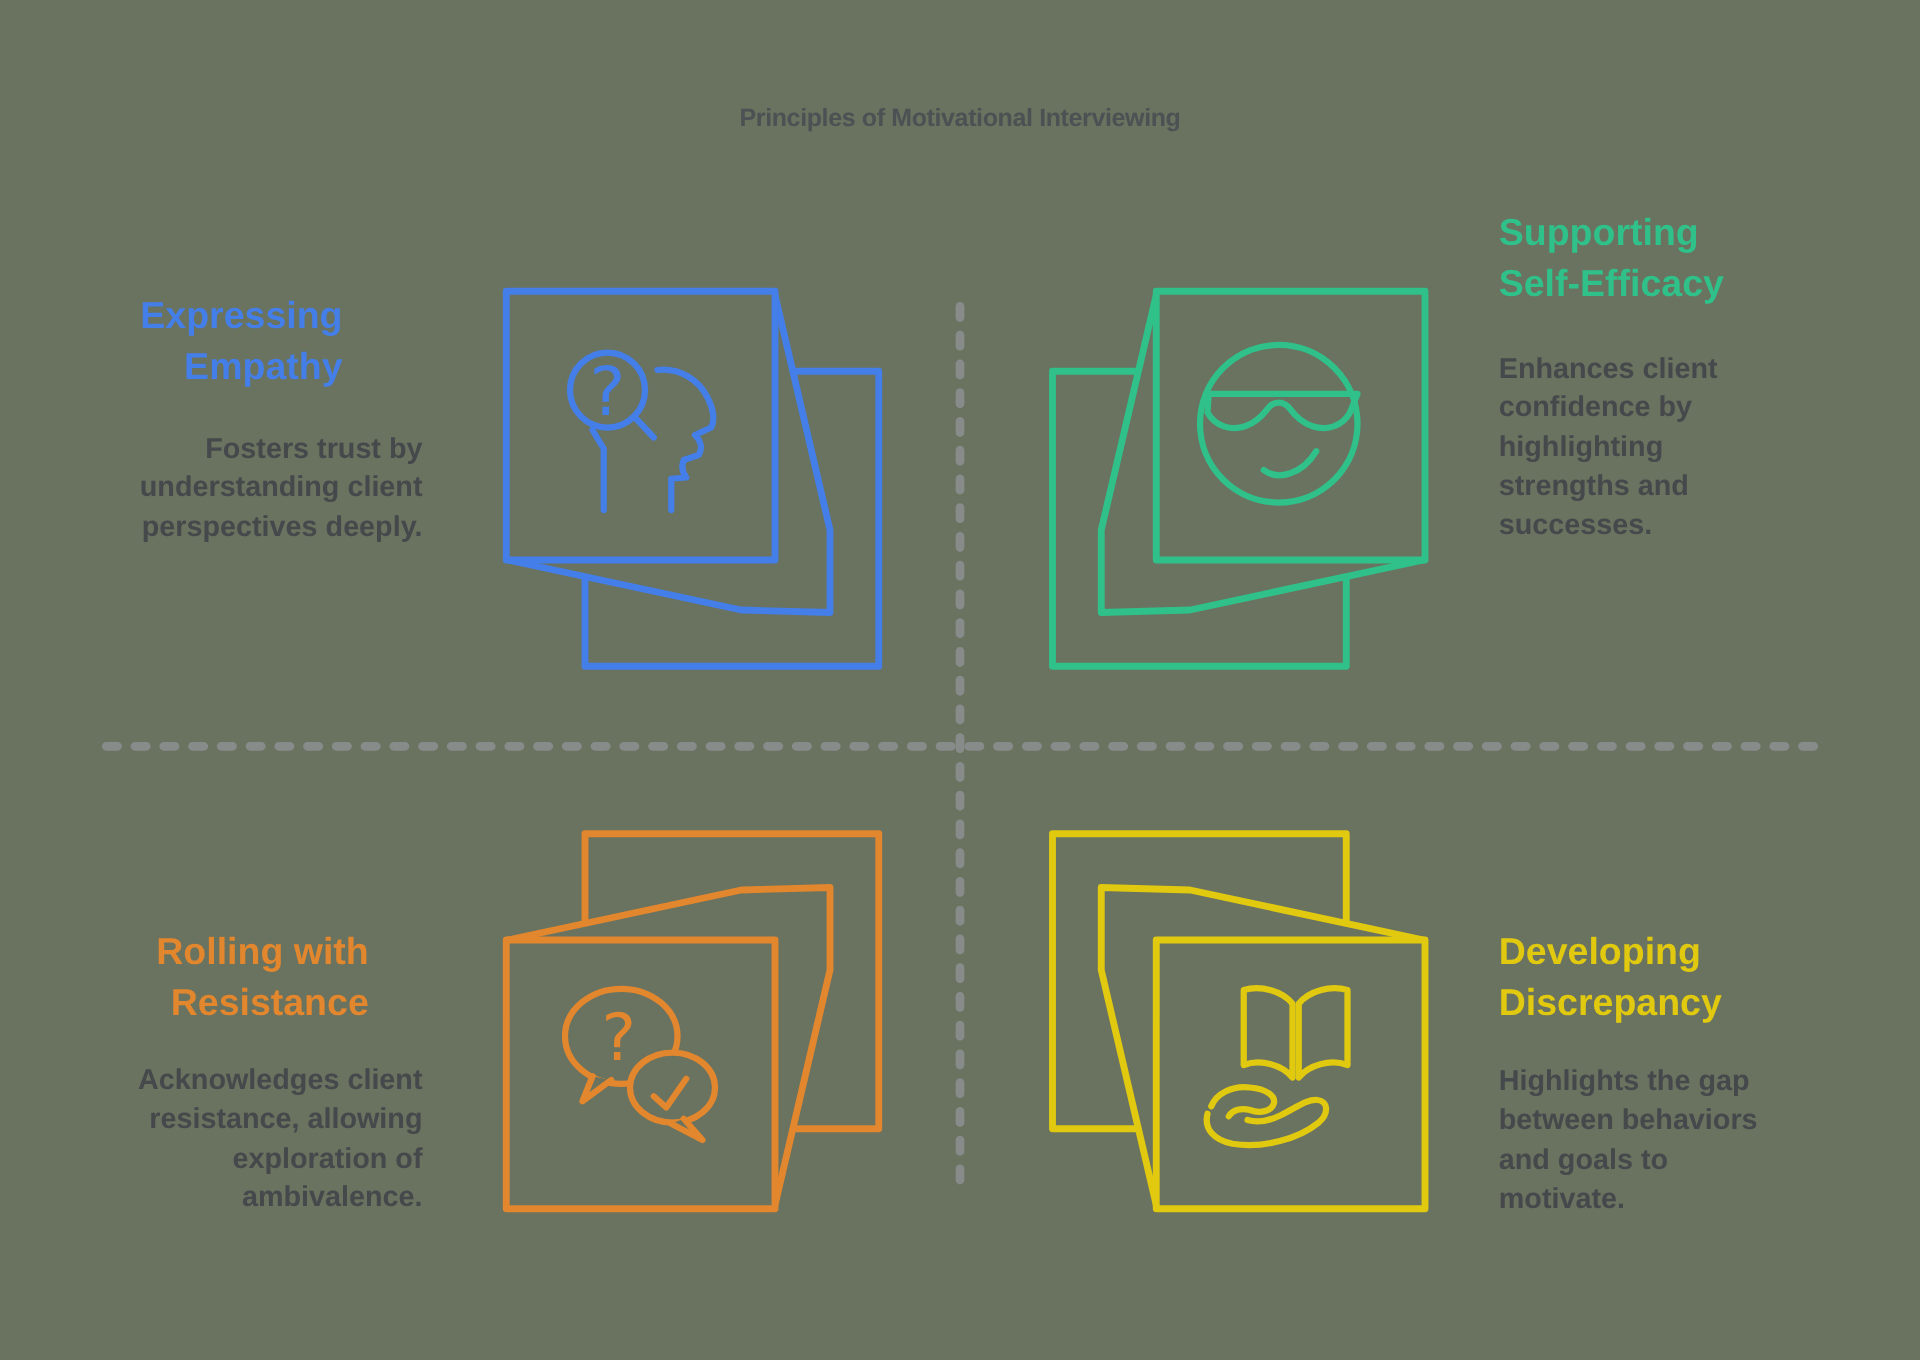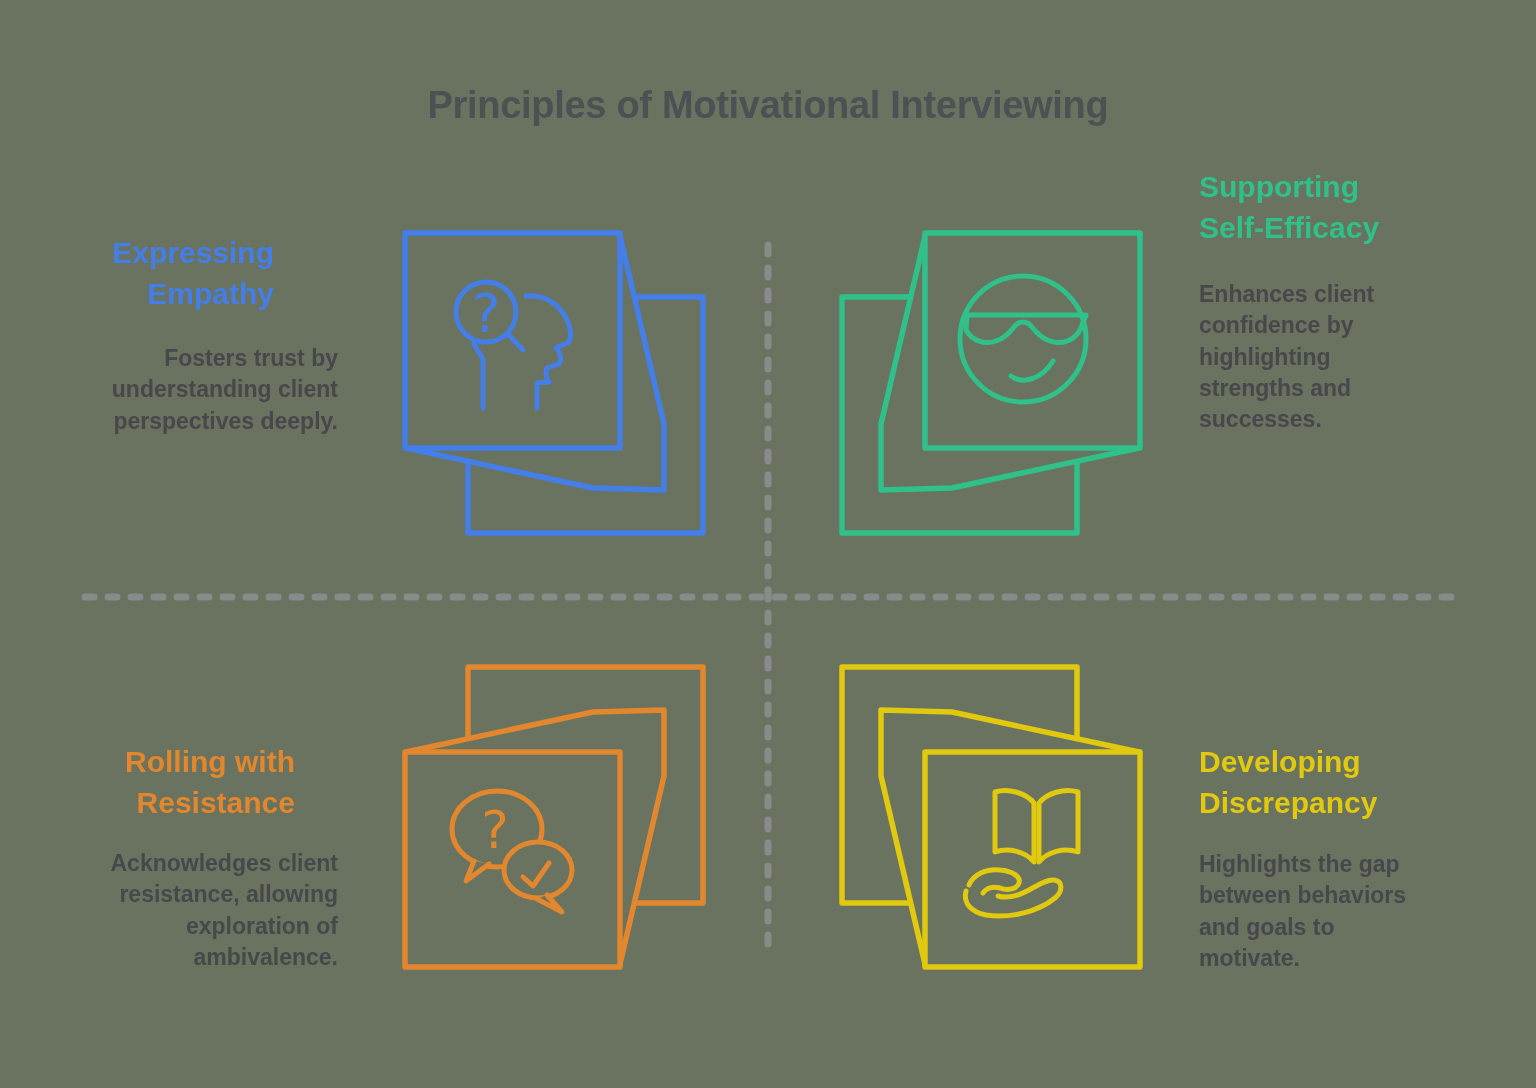--- a/index.html
+++ b/index.html
@@ -6,21 +6,21 @@
     --bg:#6a7260; --title:#4c5153; --body:#45494b; --divider:#878c8b; --accent:#888;
   }
   html,body{margin:0;padding:0;}
   .page{
     position:relative; width:1536px; height:1088px; overflow:hidden;
     background:var(--bg);
     font-family:"Liberation Sans", sans-serif;
   }
   .title{
     position:absolute; top:84px; left:0; width:100%; margin:0;
-    text-align:center; font-size:38px; font-weight:700; letter-spacing:-0.3px;
+    text-align:center; font-size:20px; font-weight:700; letter-spacing:-0.3px;
     color:var(--title);
   }
   .heading{
     position:absolute; margin:0; font-size:30px; font-weight:700; line-height:1.38;
     white-space:pre-line; color:var(--accent);
   }
   .desc{
     position:absolute; margin:0; font-size:23px; font-weight:700; line-height:1.36;
     white-space:pre-line; color:var(--body);
   }

